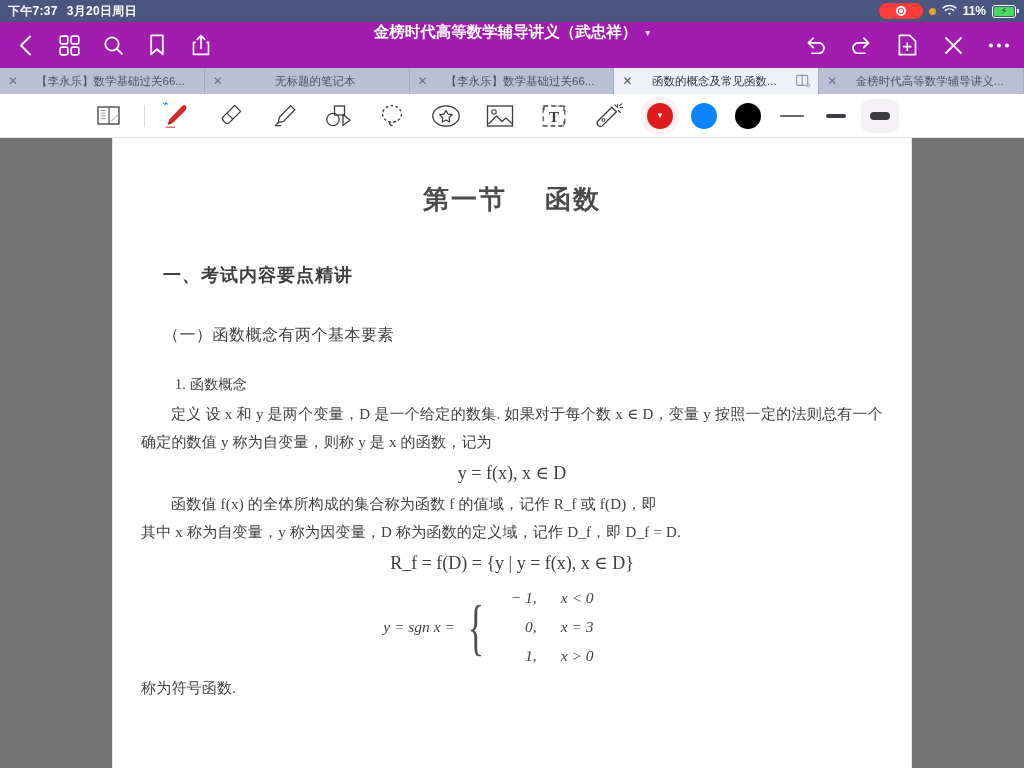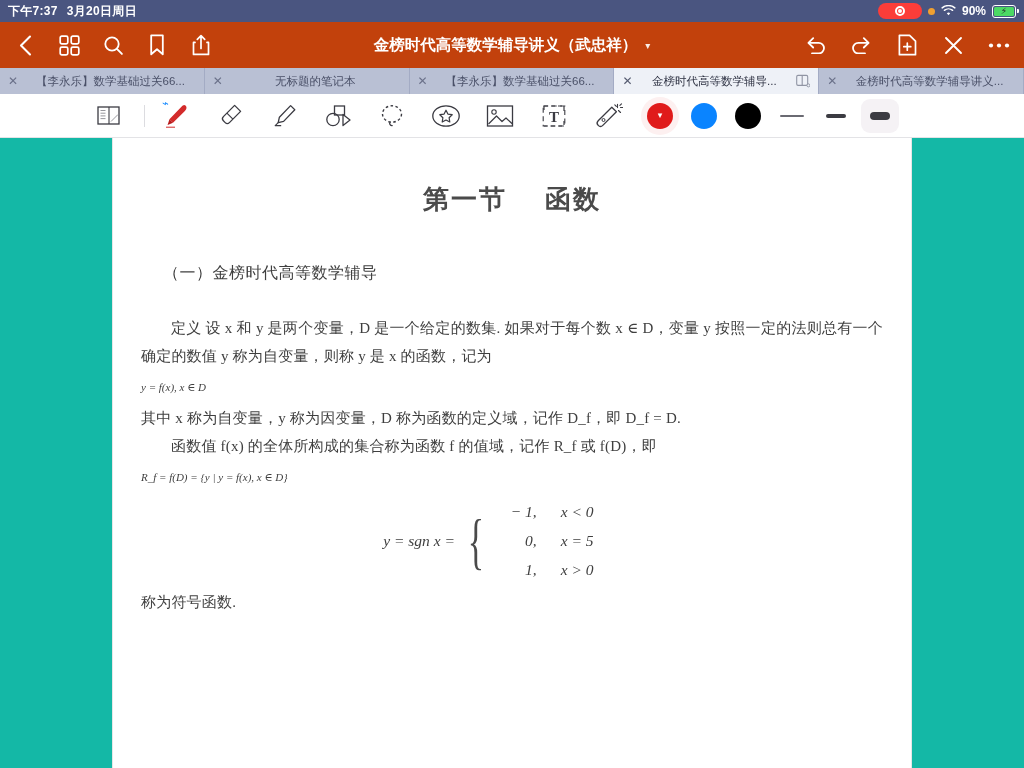--- a/index.html
+++ b/index.html
@@ -37,21 +37,21 @@
   .batt:after{
     content:"";position:absolute;right:-3.5px;top:3px;width:2px;height:4px;
     background:#fff;border-radius:0 1px 1px 0;
   }
   .batt-fill{position:absolute;left:1px;top:1px;bottom:1px;width:90%;
     background:#4cd964;border-radius:1.5px;}
   .bolt{position:relative;z-index:2;font-size:9px;color:#2a2a2a;line-height:1;}
 
   
   .navbar{
-    height:46px;background:#c2410c;display:flex;align-items:center;
+    height:46px;background:#a21caf;display:flex;
     padding:0 10px;box-sizing:border-box;color:#fff;position:relative;
   }
   .nav-left{display:flex;align-items:center;gap:14px;}
   .nav-right{display:flex;align-items:center;gap:16px;margin-left:auto;}
   .navbtn{
     width:30px;height:30px;display:flex;align-items:center;justify-content:center;
     cursor:pointer;color:#fff;
   }
   .nav-title{
     position:absolute;left:0;right:0;margin:auto;text-align:center;
@@ -102,21 +102,21 @@
   .sw-chev{color:#fff;font-size:9px;line-height:1;}
   .stroke-wrap{
     width:38px;height:34px;border-radius:9px;display:flex;align-items:center;
     justify-content:center;margin-right:6px;cursor:pointer;
   }
   .stroke-wrap.sel{background:#f5f2f5;}
   .sline{background:#3b3b42;border-radius:4px;}
 
   
   .canvas{
-    position:absolute;left:0;right:0;top:138px;bottom:0;background:#14b8a6;
+    position:absolute;left:0;right:0;top:138px;bottom:0;background:#737373;
     overflow:hidden;
   }
   .page{
     position:absolute;left:112px;width:800px;top:0;bottom:-40px;background:#fff;
     border-left:1px solid #e6e6e6;border-right:1px solid #e6e6e6;
     box-sizing:border-box;
   }
   .doc{
     padding:26px 28px 0 28px;color:#3c3c3c;
     font-family:"Liberation Serif","DejaVu Serif",serif;
@@ -132,22 +132,22 @@
     font-family:"Liberation Sans","DejaVu Sans",sans-serif;letter-spacing:1px;
   }
   .h2{font-size:16px;color:#3f3f3f;margin:0 0 30px 22px;letter-spacing:.5px;}
   .h3{font-size:14px;color:#3f3f3f;margin:0 0 6px 34px;letter-spacing:.3px;}
   .p{
     font-size:15px;line-height:28px;color:#3f3f3f;margin:0;text-align:justify;
     letter-spacing:.2px;
   }
   .p.indent{text-indent:2em;}
   .eq{
-    font-size:11px;line-height:30px;color:#3f3f3f;
-    margin:2px 0 2px 0;font-style:italic;
+    text-align:center;font-size:18px;line-height:30px;color:#3f3f3f;
+    margin:2px 0 2px 0;
   }
   .note-badge{
     display:inline-block;border:1.2px solid #707070;border-radius:3px;
     padding:0px 3px;font-size:12px;line-height:16px;color:#3f3f3f;
     margin-right:6px;vertical-align:1px;font-weight:bold;
     font-family:"Liberation Sans","DejaVu Sans",sans-serif;
   }
   .piece{
     display:flex;align-items:center;justify-content:center;gap:2px;
     margin:8px 0 6px 0;font-size:15.5px;color:#3f3f3f;
@@ -181,21 +181,21 @@
           </span>
       </span>
       <span class="orange-dot"></span>
       <span>
         <svg width="15" height="12" viewBox="0 0 16 12">
           <path d="M8 10.6l1.8-2.2a2.9 2.9 0 0 0-3.6 0L8 10.6z" fill="#fff"></path>
           <path d="M3.6 5.3a6.8 6.8 0 0 1 8.8 0" stroke="#fff" stroke-width="1.5" fill="none" stroke-linecap="round"></path>
           <path d="M1.2 2.7a10.4 10.4 0 0 1 13.6 0" stroke="#fff" stroke-width="1.5" fill="none" stroke-linecap="round"></path>
         </svg>
       </span>
-      <span class="batt-txt">90%</span>
+      <span class="batt-txt">11%</span>
       <span class="batt">
         <span class="batt-fill"></span>
           <span class="bolt">⚡</span>
       </span>
     </div>
   </div>
 
   <div class="navbar">
     <div class="nav-left">
       <div class="navbtn">
@@ -277,21 +277,21 @@
     <div class="tab">
       <span class="tab-x">✕</span>
       <span class="lbl">无标题的笔记本</span>
     </div>
     <div class="tab">
       <span class="tab-x">✕</span>
       <span class="lbl">【李永乐】数学基础过关66...</span>
     </div>
     <div class="tab active">
       <span class="tab-x">✕</span>
-      <span class="lbl">金榜时代高等数学辅导...</span>
+      <span class="lbl">函数的概念及常见函数...</span>
       <span class="split-ic">
         <svg width="14" height="14" viewBox="0 0 14 14">
           <rect x="0.7" y="1.4" width="11" height="10" rx="1.3" stroke="#53596e" stroke-width="1.1" fill="none"></rect>
           <path d="M6.2 1.4v10" stroke="#53596e" stroke-width="1.1"></path>
           <circle cx="12.4" cy="11.4" r="1.5" stroke="#53596e" stroke-width="1" fill="#eef1f7"></circle>
         </svg>
       </span>
     </div>
     <div class="tab">
       <span class="tab-x">✕</span>
@@ -405,45 +405,47 @@
   </div>
 
   <div class="canvas">
     <div class="page">
       <div class="doc">
 
         <div class="h-title">
           <span>第一节</span><span class="gap"></span><span>函数</span>
         </div>
 
-        <div class="h2">（一）金榜时代高等数学辅导</div>
+        <div class="h1">一、考试内容要点精讲</div>
+        <div class="h2">（一）函数概念有两个基本要素</div>
+        <div class="h3">1. 函数概念</div>
 
         <p class="p indent">定义 设 x 和 y 是两个变量，D 是一个给定的数集. 如果对于每个数 x ∈ D，变量 y 按照一定的法则总有一个确定的数值 y 称为自变量，则称 y 是 x 的函数，记为</p>
 
         <div class="eq">y = f(x), x ∈ D</div>
 
+        <p class="p indent">函数值 f(x) 的全体所构成的集合称为函数 f 的值域，记作 R_f 或 f(D)，即</p>
+
         <p class="p">其中 x 称为自变量，y 称为因变量，D 称为函数的定义域，记作 D_f，即 D_f = D.</p>
-
-        <p class="p indent">函数值 f(x) 的全体所构成的集合称为函数 f 的值域，记作 R_f 或 f(D)，即</p>
 
         <div class="eq">R_f = f(D) = {y | y = f(x), x ∈ D}</div>
 
 
 
         <div class="piece">
           <span class="lhs">y = sgn x =</span>
           <span class="brace">{</span>
           <span class="cases">
             <span class="case-row">
               <span class="case-val">− 1,</span>
               <span class="case-cond">x &lt; 0</span>
             </span>
             <span class="case-row">
               <span class="case-val">0,</span>
-              <span class="case-cond">x = 5</span>
+              <span class="case-cond">x = 3</span>
             </span>
             <span class="case-row">
               <span class="case-val">1,</span>
               <span class="case-cond">x &gt; 0</span>
             </span>
           </span>
         </div>
 
         <p class="p">称为符号函数.</p>
 

